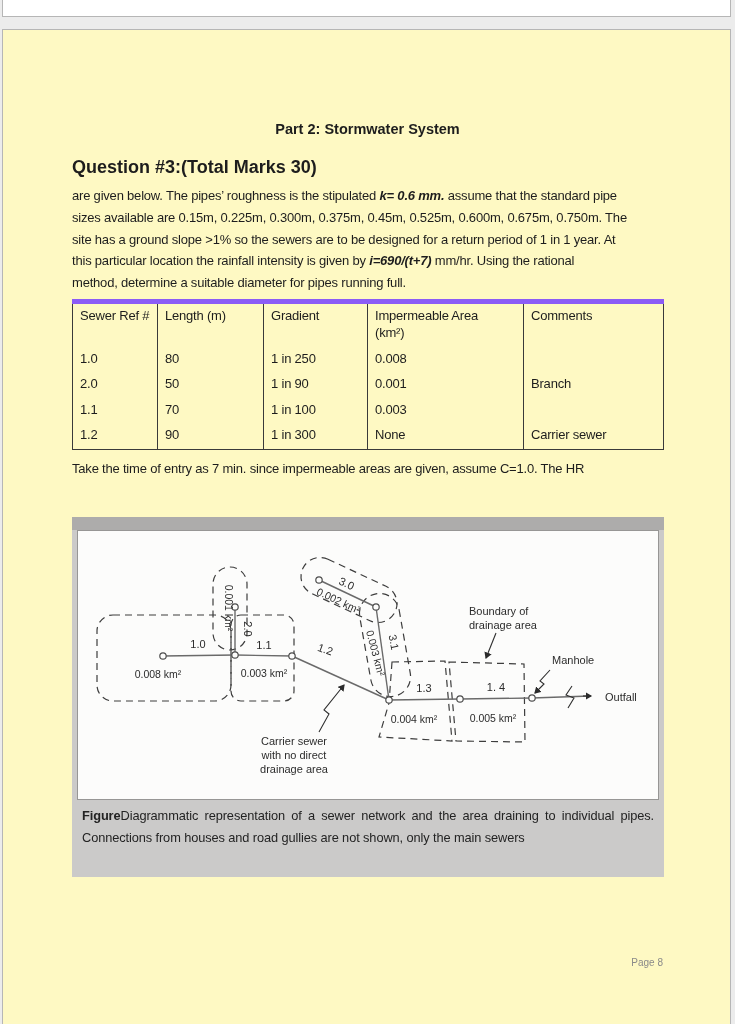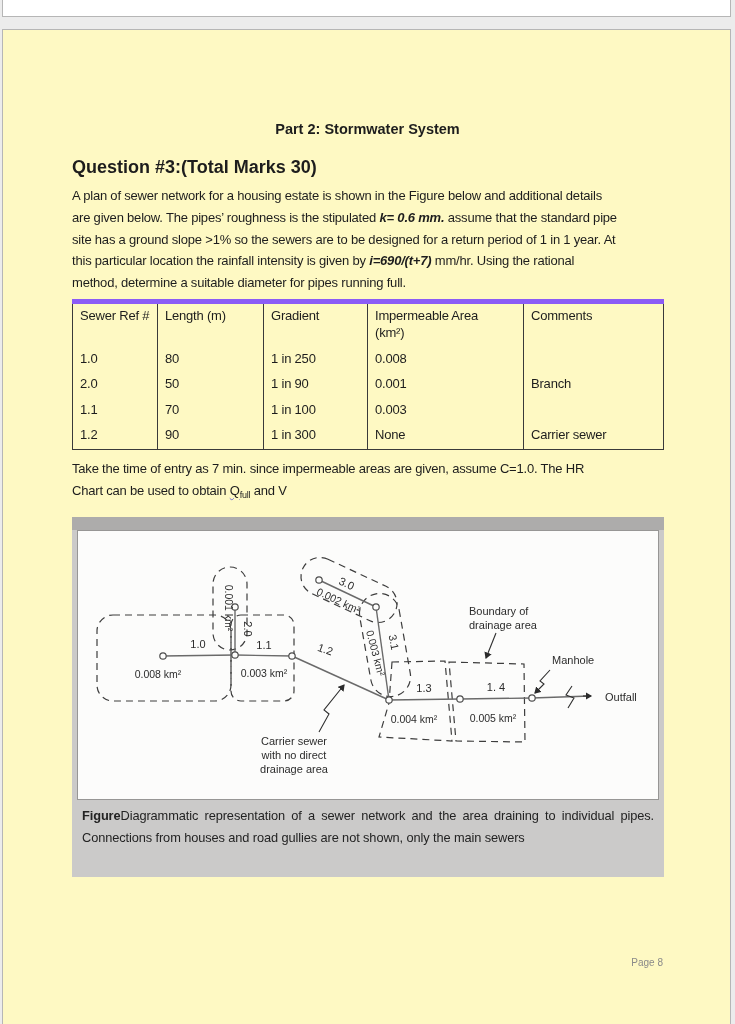--- a/index.html
+++ b/index.html
@@ -90,22 +90,22 @@
   <div class="content">
 
     <div class="doc-title">Part 2: Stormwater System</div>
 
     <div class="q-row">
       <span>Question #3:</span>
       <span>(Total Marks 30)</span>
     </div>
 
     <div class="para" id="para1">
-        <div class="tline"><span>A plan of sewer network for a housing estate is shown in the Figure below and additional details</span></div>
         <div class="tline"><span>are given below. The pipes’ roughness is the stipulated </span><span class="it">k= 0.6 mm.</span><span> assume that the standard pipe</span></div>
+        <div class="tline"><span>sizes available are 0.15m, 0.225m, 0.300m, 0.375m, 0.45m, 0.525m, 0.600m, 0.675m, 0.750m. The</span></div>
         <div class="tline"><span>site has a ground slope &gt;1% so the sewers are to be designed for a return period of 1 in 1 year. At</span></div>
         <div class="tline"><span>this particular location the rainfall intensity is given by </span><span class="it">i=690/(t+7)</span><span> mm/hr. Using the rational</span></div>
         <div class="tline"><span>method, determine a suitable diameter for pipes running full.</span></div>
       </div>
 
     <table class="data">
       <colgroup id="cols">
           <col style="width: 85px;">
           <col style="width: 106px;">
           <col style="width: 104px;">
@@ -147,21 +147,20 @@
             <td>90</td>
             <td>1 in 300</td>
             <td>None</td>
             <td>Carrier sewer</td>
           </tr>
         </tbody>
     </table>
 
     <div class="para" id="para2">
         <div class="tline"><span>Take the time of entry as 7 min. since impermeable areas are given, assume C=1.0. The HR</span></div>
-        <div class="tline"><span>Chart can be used to obtain </span><span class="wavy-group"><span>Q</span><sub class="sub">full</sub></span><span> and V</span></div>
       </div>
 
     <div class="figure-wrap">
       <div class="figure-topband"></div>
       <div class="figure-box">
         <svg id="diagram" width="580" height="268" viewBox="0 0 580 268" style="font-family:&quot;Liberation Sans&quot;, sans-serif;">
             <defs>
               <marker id="ah" markerWidth="7" markerHeight="7" refX="5" refY="3.5" orient="auto">
                 <path d="M0,0 L6,3.5 L0,7 Z" fill="#2b2b2b"></path>
               </marker>

